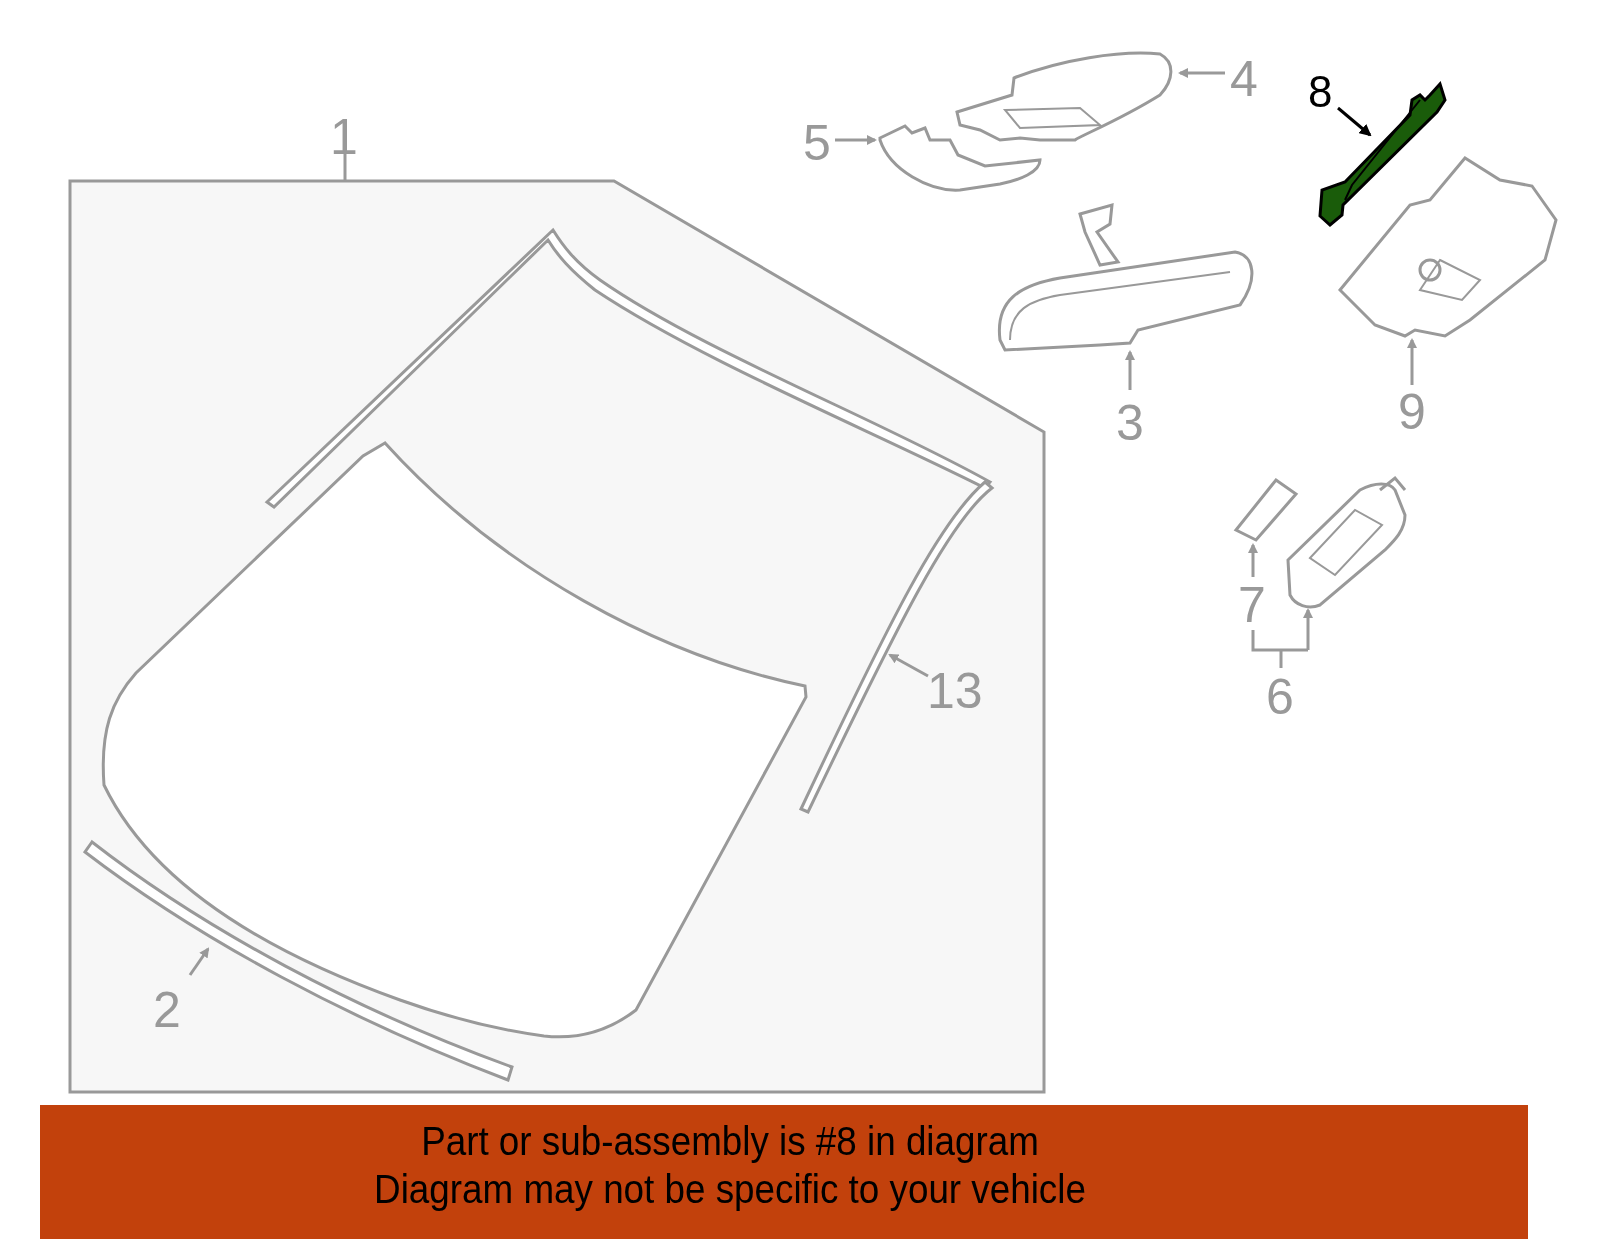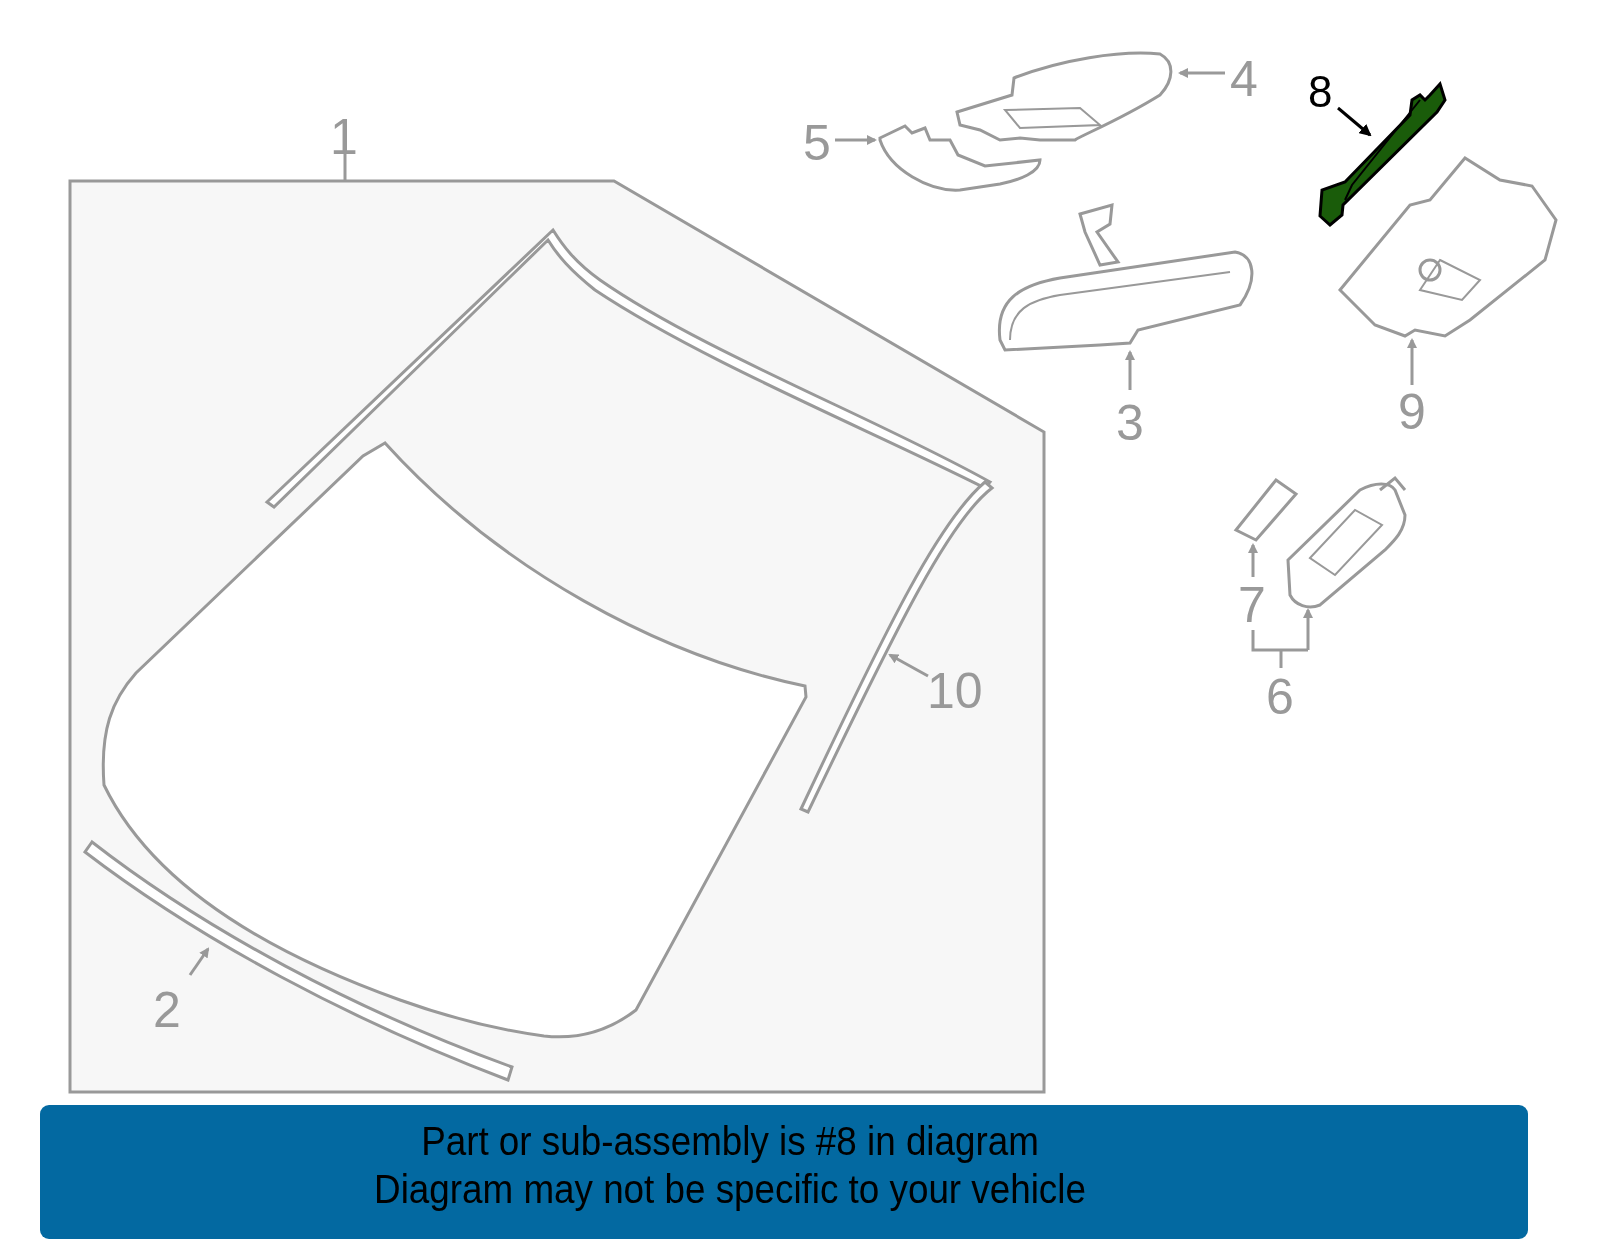--- a/index.html
+++ b/index.html
@@ -1,20 +1,20 @@
 <!DOCTYPE html>
 <html><head>
 <meta charset="utf-8">
 <style>
   html, body { margin: 0; padding: 0; background: #ffffff; }
   body { width: 1600px; height: 1249px; position: relative; overflow: hidden; font-family: "Liberation Sans", sans-serif; }
   #diagram { position: absolute; left: 0; top: 0; width: 1600px; height: 1100px; }
   .callout { position: absolute; font-family: "Liberation Sans", sans-serif; font-size: 50px; line-height: 1; color: #999999; }
   .callout.highlight { color: #000000; }
-  #banner { position: absolute; left: 40px; top: 1105px; width: 1488px; height: 134px; background: #0369a1; border-radius: 9px; }
+  #banner { position: absolute; left: 40px; top: 1105px; width: 1488px; height: 134px; background: #c2410c; }
   #banner .line { position: absolute; left: 0; width: 1380px; text-align: center; font-family: "Liberation Sans", sans-serif; font-size: 40px; color: #000000; transform: scaleX(0.92); transform-origin: center; }
   #banner .l1 { top: 14px; }
   #banner .l2 { top: 62px; }
 </style>
 </head>
 <body>
 
 <div id="diagram">
   <svg width="1600" height="1100" viewBox="0 0 1600 1100" xmlns="http://www.w3.org/2000/svg">
     <defs>
@@ -93,19 +93,19 @@
 
   <div class="callout" style="left:330px; top:112px;">1</div>
   <div class="callout" style="left:153px; top:985px;">2</div>
   <div class="callout" style="left:1116px; top:398px;">3</div>
   <div class="callout" style="left:1230px; top:54px;">4</div>
   <div class="callout" style="left:803px; top:118px;">5</div>
   <div class="callout" style="left:1266px; top:672px;">6</div>
   <div class="callout" style="left:1238px; top:580px;">7</div>
   <div class="callout highlight" style="left:1308px; top:70px; font-size:44px;">8</div>
   <div class="callout" style="left:1398px; top:387px;">9</div>
-  <div class="callout" style="left:927px; top:666px;">10</div>
+  <div class="callout" style="left:927px; top:666px;">13</div>
 </div>
 
 <div id="banner">
   <div class="line l1">Part or sub-assembly is #8 in diagram</div>
   <div class="line l2">Diagram may not be specific to your vehicle</div>
 </div>
 
 </body></html>

